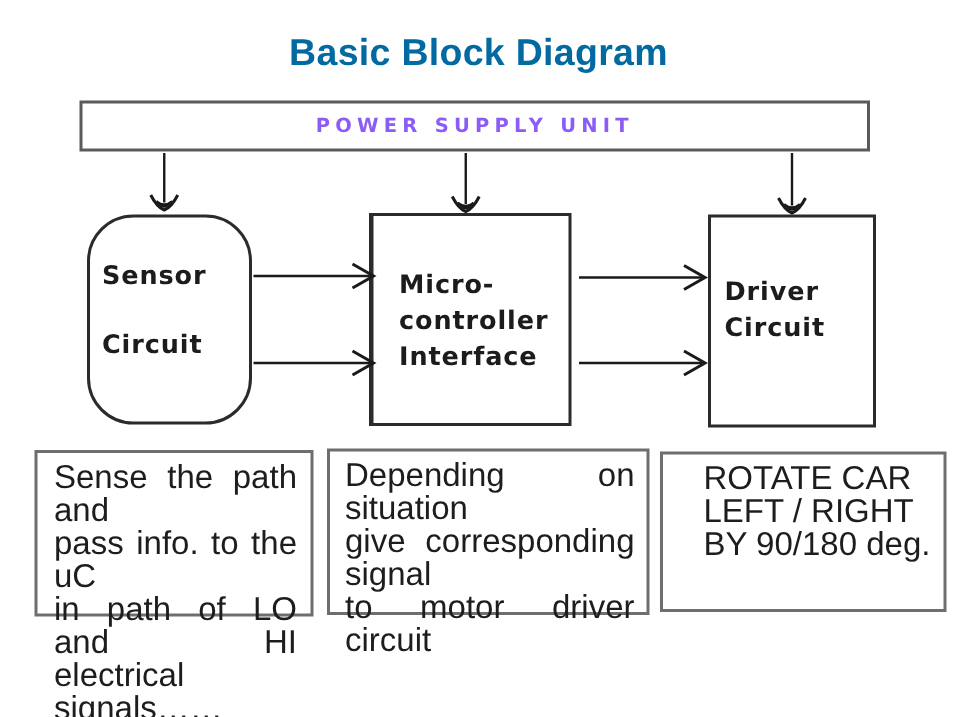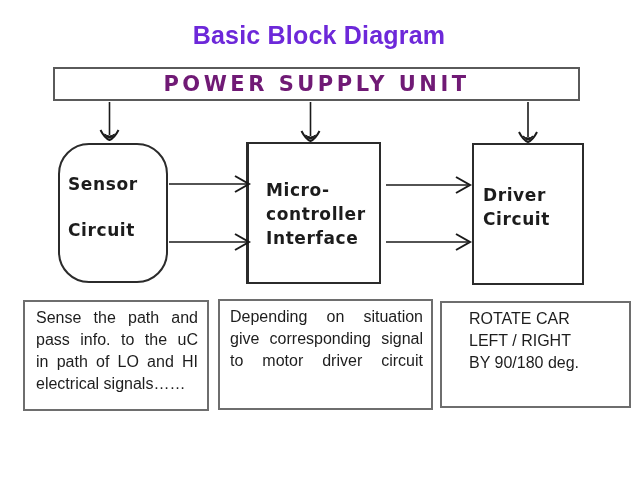--- a/index.html
+++ b/index.html
@@ -11,36 +11,36 @@
     color:#1a1a1a;
     overflow:hidden;
   }
   .title{
     position:absolute;
     left:0;top:21px;width:638px;
     text-align:center;
     font-size:25px;
     font-weight:bold;
     letter-spacing:0.2px;
-    color:#6d28d9;
+    color:#0369a1;
   }
   .psu-box{
     position:absolute;
     left:53px;top:67px;width:527px;height:34px;
     border:2px solid #5a5a5a;
     box-sizing:border-box;
     display:flex;align-items:center;justify-content:center;
     background:#fff;
   }
   .psu-label{
     font-family:"DejaVu Sans", sans-serif;
     font-weight:bold;
-    font-size:21px;
+    font-size:13px;
     letter-spacing:3.5px;
-    color:#701a75;
+    color:#8b5cf6;
     white-space:nowrap;
   }
   .block{
     position:absolute;
     border:2px solid #2b2b2b;
     box-sizing:border-box;
     background:#fff;
     font-family:"DejaVu Sans", sans-serif;
     font-weight:bold;
     font-size:17px;
@@ -51,21 +51,21 @@
   .block-sensor{left:58px;top:143px;width:110px;height:140px;padding:27px 0 0 8px;border-radius:31px;}
   .block-sensor .gap{margin-top:22px;}
   .block-micro{left:246px;top:142px;width:135px;height:142px;border-left-width:3px;padding:34px 0 0 17px;}
   .block-motor{left:472px;top:143px;width:112px;height:142px;padding:38px 0 0 9px;}
   .note{
     position:absolute;
     border:2px solid #6e6e6e;
     box-sizing:border-box;
     background:#fff;
     font-family:"Liberation Sans", sans-serif;
-    font-size:16px;
+    font-size:22px;
     color:#1d1d1d;
   }
   .note .nl{line-height:22px;}
   .jl{text-align:justify;text-align-last:justify;}
   .note-1{left:23px;top:300px;width:186px;height:111px;padding:5px 9px 0 11px;}
   .note-2{left:218px;top:299px;width:215px;height:111px;padding:5px 8px 0 10px;}
   .note-3{left:440px;top:301px;width:191px;height:107px;padding:5px 0 0 27px;}
   .overlay{
     position:absolute;left:0;top:0;width:638px;height:478px;
     pointer-events:none;

